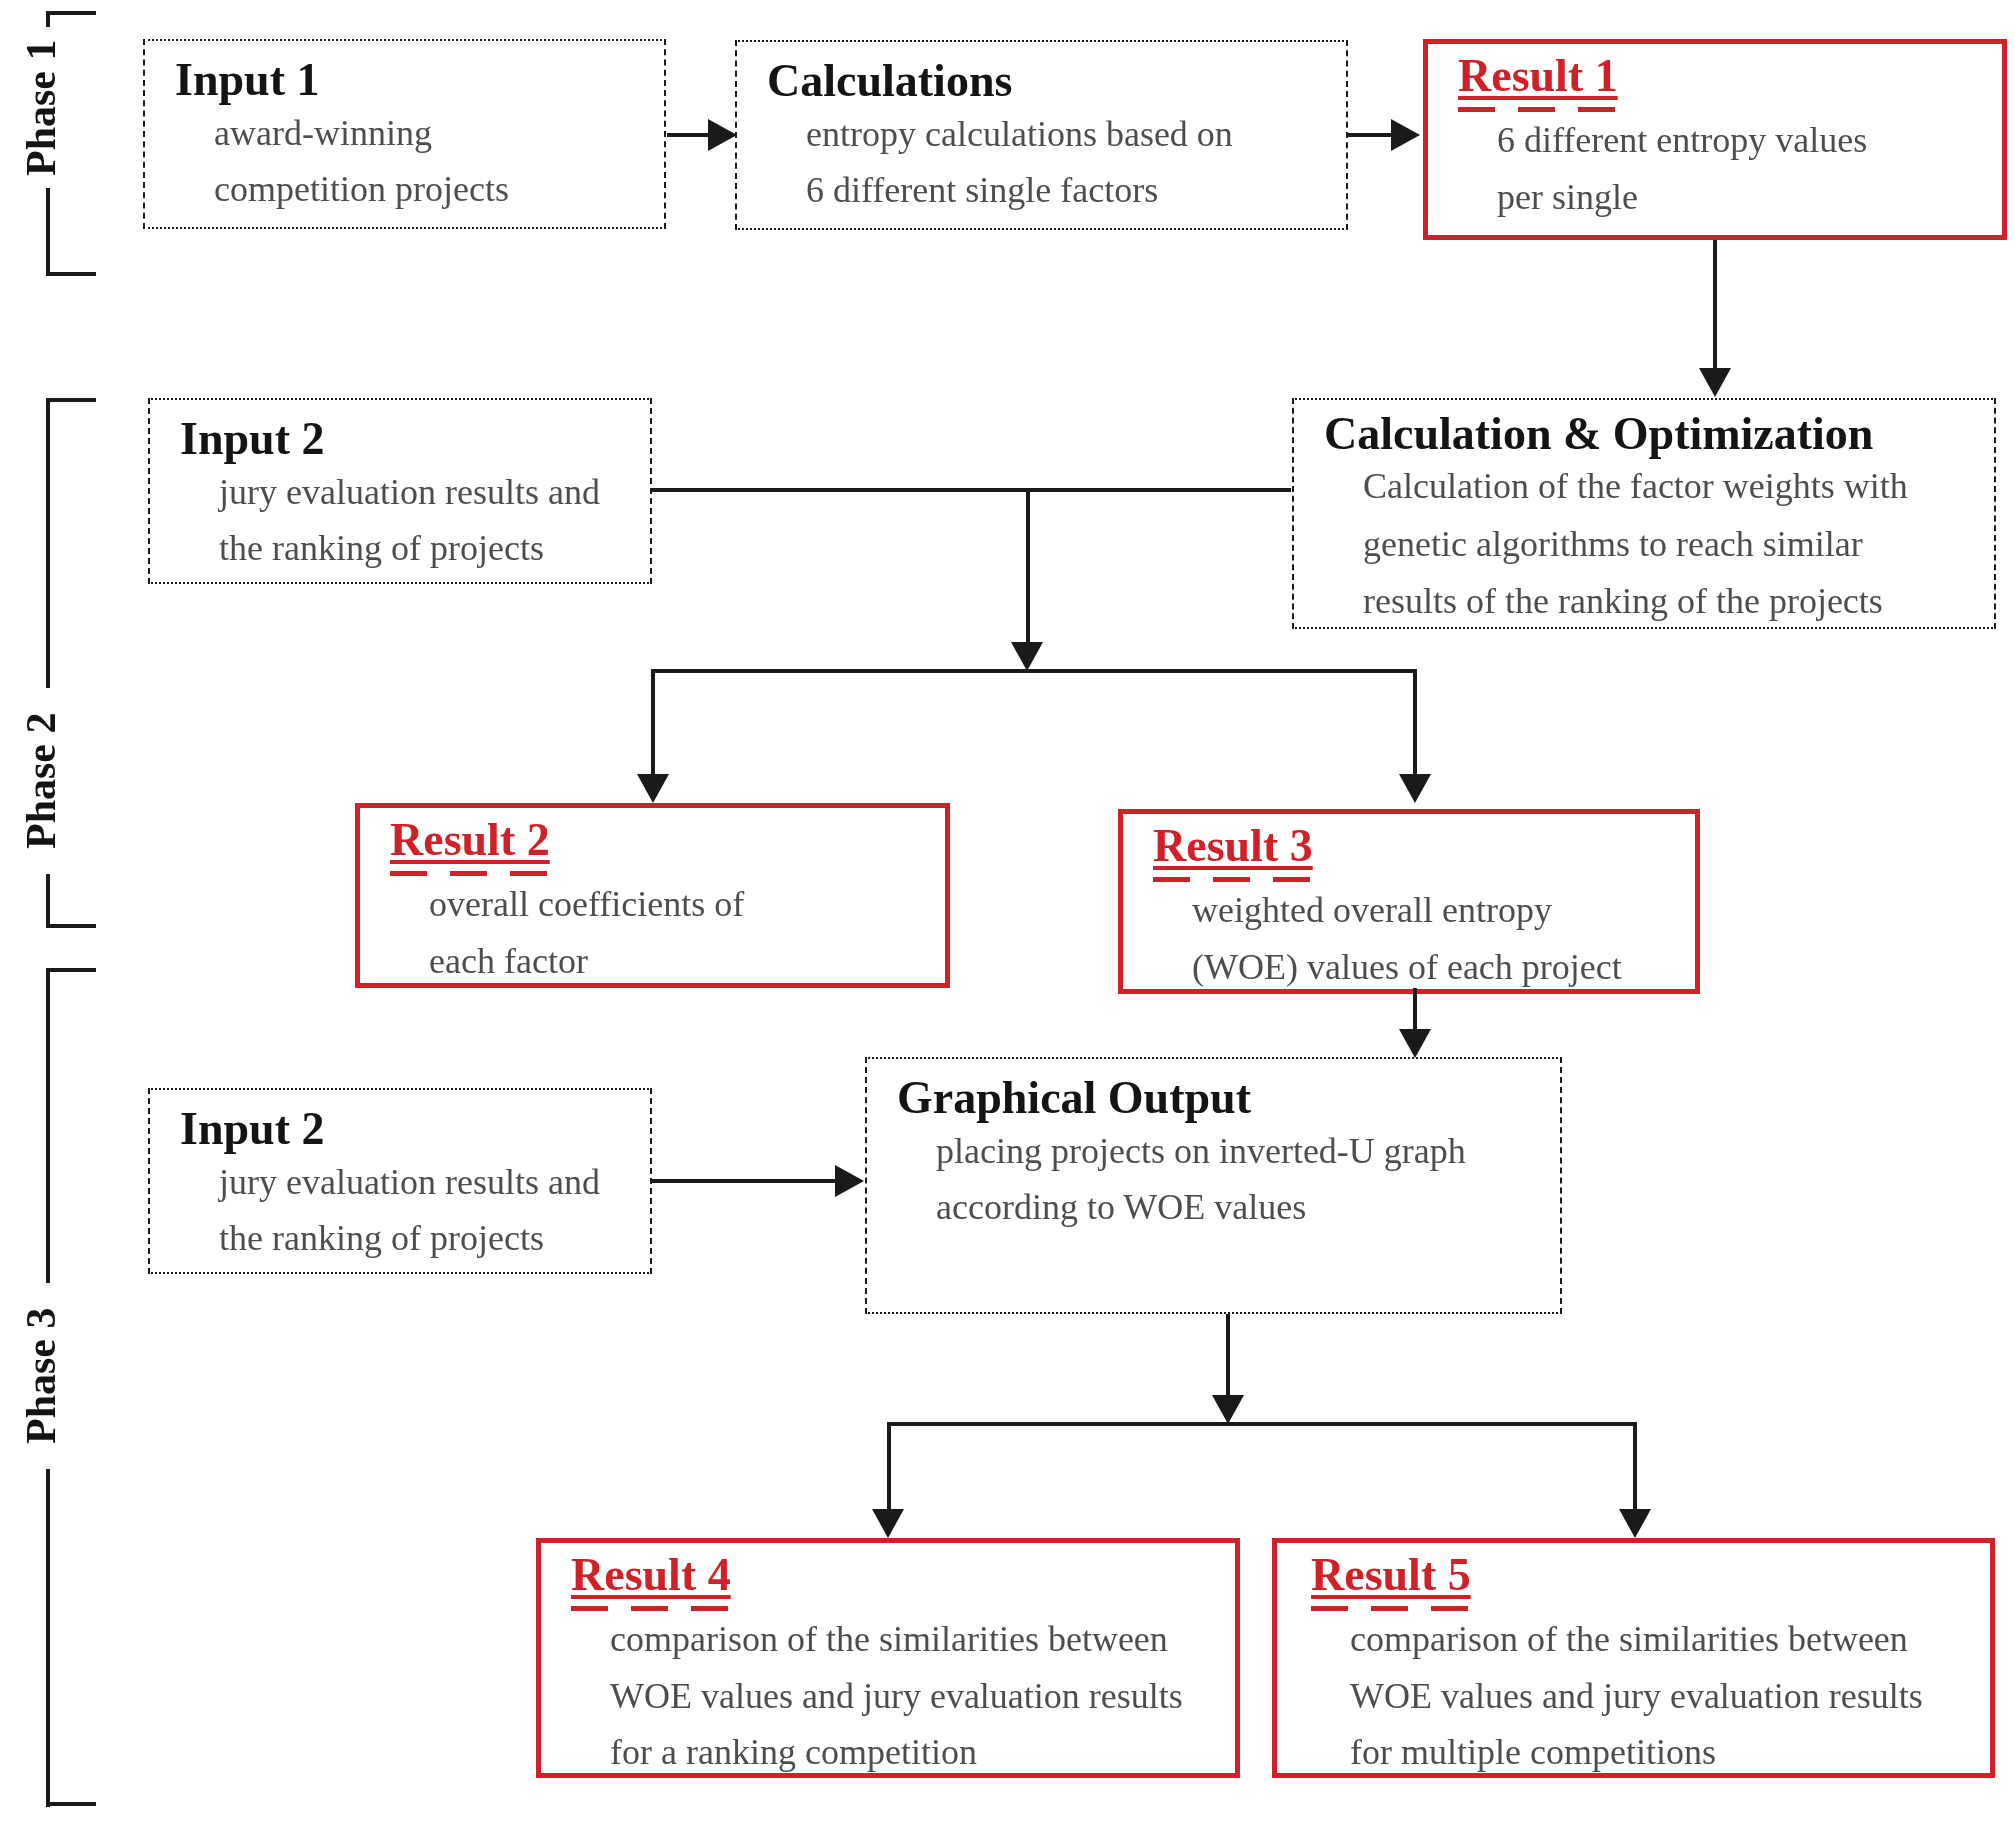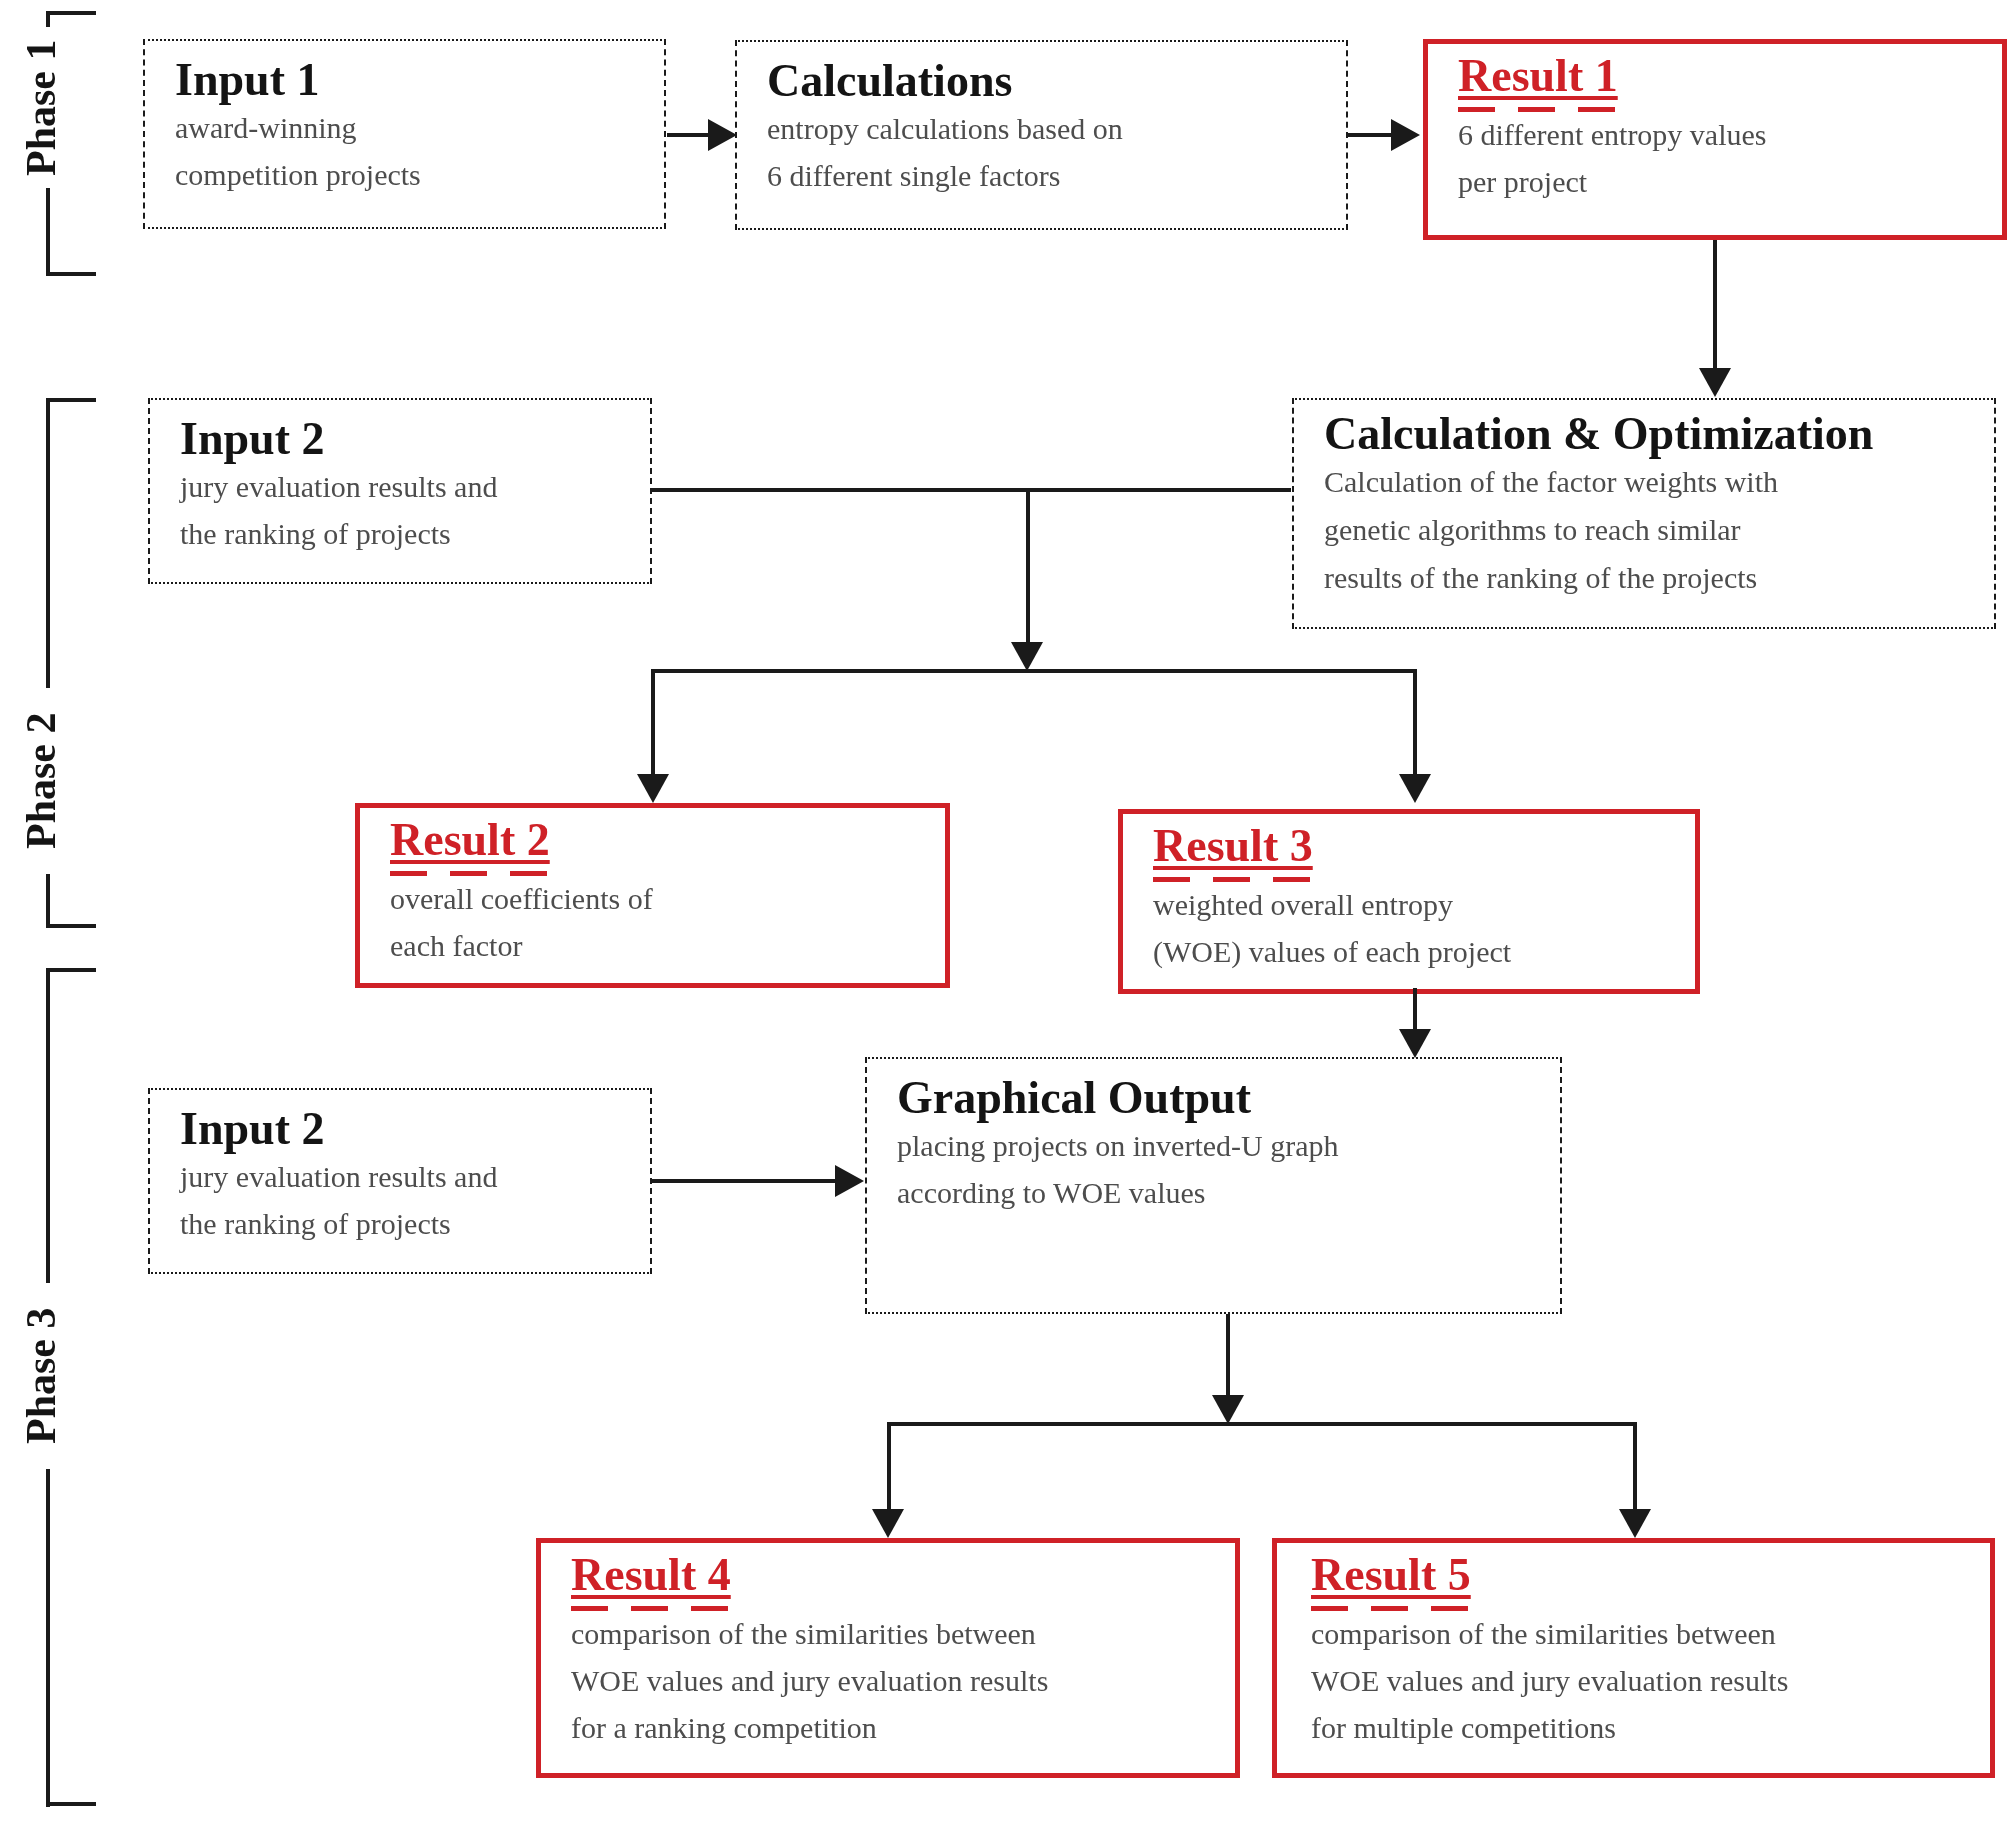--- a/index.html
+++ b/index.html
@@ -42,22 +42,22 @@
     text-decoration-line:underline;
     text-decoration-thickness:4.3px;
     text-underline-offset:5px;
     padding-bottom:11.5px;
     background-image:repeating-linear-gradient(90deg,var(--result-title) 0 37px,transparent 37px 60px);
     background-size:100% 5px;
     background-position:0 100%;
     background-repeat:no-repeat;
   }
   .box-line{
-    font-size:30px;color:var(--body-text);
-    line-height:1.56;white-space:nowrap;
+    font-size:36px;color:var(--body-text);
+    line-height:1.56;white-space:nowrap;margin-left:39px;
   }
   .box .box-line:first-of-type{margin-top:7.2px;}
   .box.tight{padding-top:8.6px;}
   .box.tight .box-line{line-height:1.6;}
   
   .ln{position:absolute;background:var(--line);}
   .ah-d{position:absolute;width:0;height:0;
     border-left:16px solid transparent;border-right:16px solid transparent;
     border-top:29px solid var(--line);}
   .ah-r{position:absolute;width:0;height:0;
@@ -104,21 +104,21 @@
 
   <div class="box dotted" style="left:735px;top:40px;width:613px;height:190px;">
     <div class="box-title">Calculations</div>
     <div class="box-line">entropy calculations based on</div>
     <div class="box-line">6 different single factors</div>
   </div>
 
   <div class="box red" style="left:1423px;top:39px;width:584px;height:201px;">
     <div class="box-title"><span class="result-title">Result 1</span></div>
     <div class="box-line">6 different entropy values</div>
-    <div class="box-line">per project</div>
+    <div class="box-line">per single</div>
   </div>
 
   <div class="box dotted" style="left:148px;top:398px;width:504px;height:186px;">
     <div class="box-title">Input 2</div>
     <div class="box-line">jury evaluation results and</div>
     <div class="box-line">the ranking of projects</div>
   </div>
 
   <div class="box dotted tight" style="left:1292px;top:398px;width:704px;height:231px;">
     <div class="box-title">Calculation &amp; Optimization</div>

